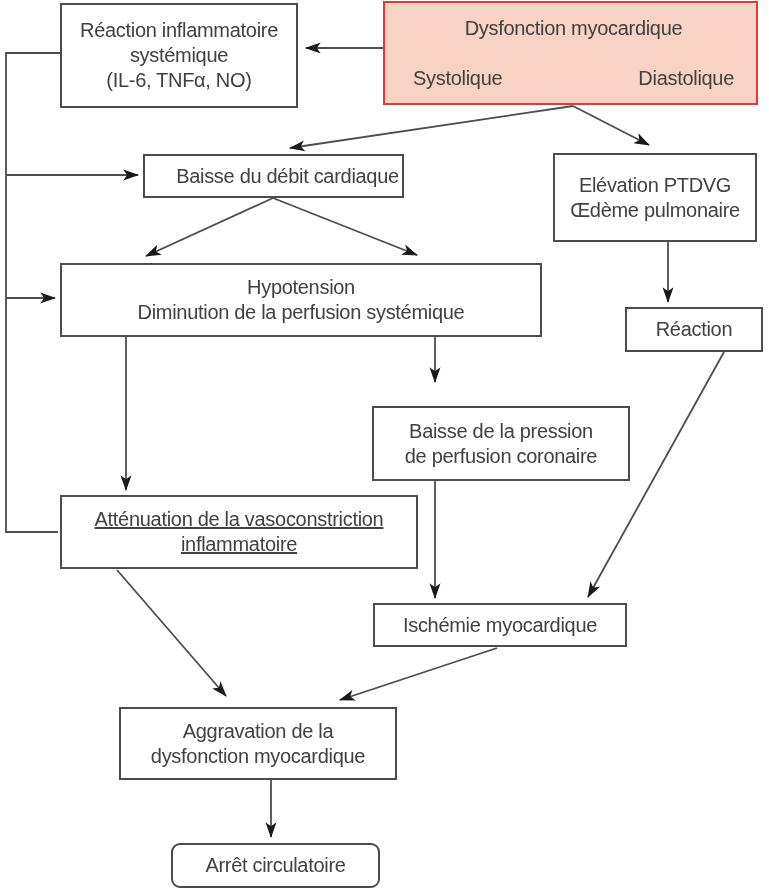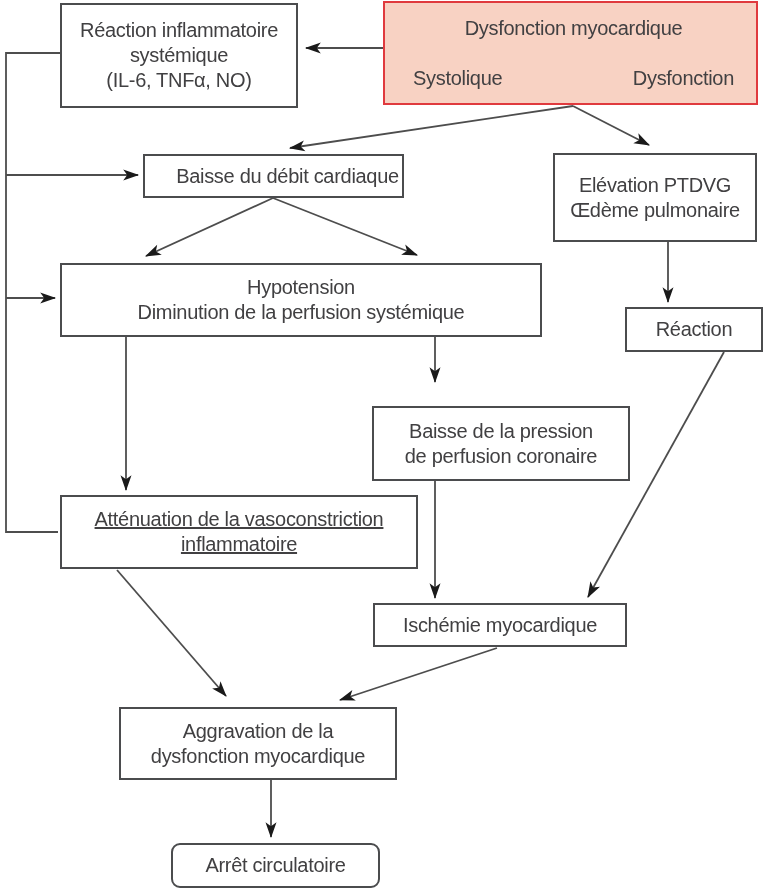--- a/index.html
+++ b/index.html
@@ -54,21 +54,21 @@
       <line x1="497" y1="648" x2="340" y2="700" marker-end="url(#ah)"></line>
       <line x1="117" y1="570" x2="226" y2="696" marker-end="url(#ah)"></line>
       <line x1="271" y1="780" x2="271" y2="837" marker-end="url(#ah)"></line>
     </g>
   </svg>
 
   <div class="node highlight" style="left:383px;top:1px;width:375px;height:104px;">
     <div class="dys-title">Dysfonction myocardique</div>
     <div class="dys-subrow">
       <span>Systolique</span>
-      <span>Dysfonction</span>
+      <span>Diastolique</span>
     </div>
   </div>
 
   <div class="node" style="left:60px;top:3px;width:238px;height:105px;">
     <span>Réaction inflammatoire</span>
     <span>systémique</span>
     <span>(IL-6, TNFα, NO)</span>
   </div>
 
   <div class="node" style="left:143px;top:154px;width:261px;height:44px;padding-left:28px;">

